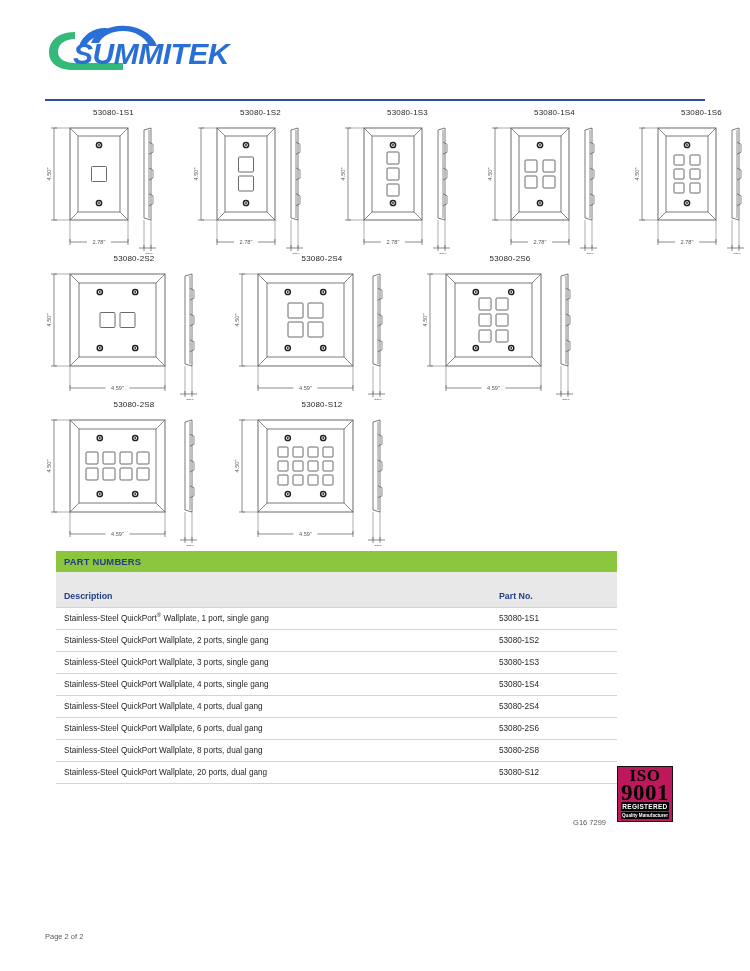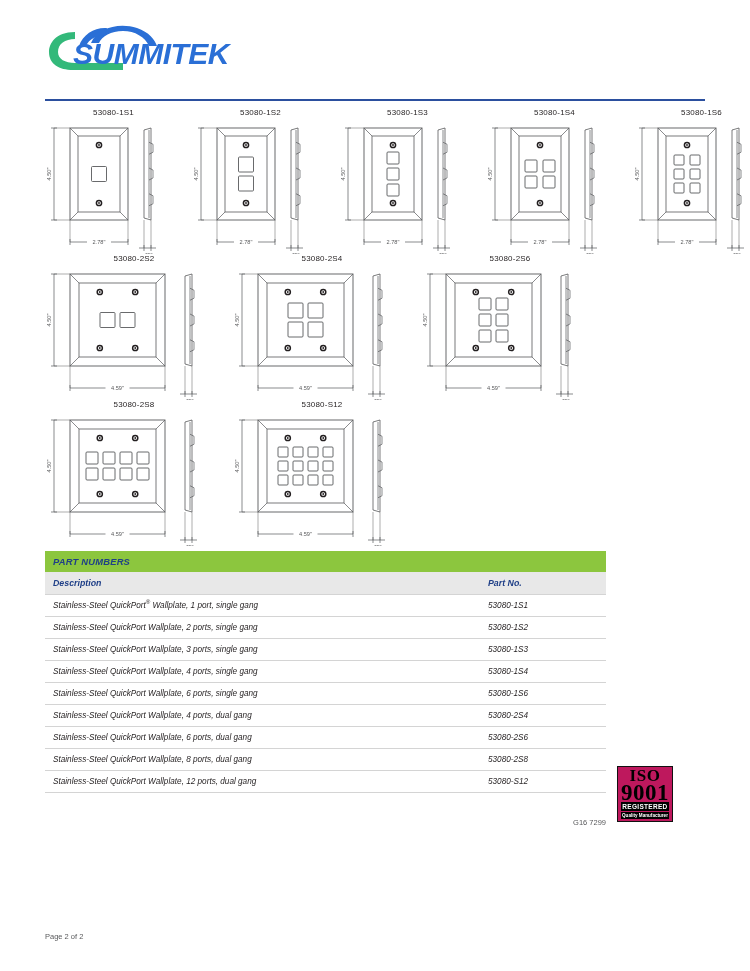--- a/index.html
+++ b/index.html
@@ -58,44 +58,43 @@
     color: #231f20;
     letter-spacing: .2px;
     margin-bottom: 3px;
     white-space: nowrap;
   }
   .draw-svg { display: block; }
 
   
   #parts-table {
     position: absolute;
-    left: 45px;
+    left: 56px;
     top: 551px;
     width: 561px;
     border-collapse: collapse;
     font-size: 8.2px;
-    font-style: italic;
   }
   #parts-table caption {
     caption-side: top;
     background: #8cc63e;
     color: #1f3f87;
     font-weight: bold;
     font-size: 9.4px;
     text-align: left;
     padding: 5px 0 5px 8px;
     letter-spacing: .2px;
   }
   #parts-table thead th {
     background: #e8e8e8;
     color: #1f3f87;
     font-weight: bold;
     font-size: 8.8px;
     text-align: left;
-    padding: 6px 0 6px 8px;
+    padding: 19px 0 6px 8px;
     border: none;
   }
   #parts-table thead th.col-part {
     width: 118px;
     padding-left: 6px;
   }
   #parts-table tbody td {
     padding: 6px 0 6px 8px;
     border-top: 1px solid #d4d4d4;
     color: #231f20;
@@ -702,37 +701,33 @@
       </tr>
       <tr>
         <td class="col-desc">Stainless-Steel QuickPort Wallplate, 3 ports, single gang</td>
         <td class="col-part">53080-1S3</td>
       </tr>
       <tr>
         <td class="col-desc">Stainless-Steel QuickPort Wallplate, 4 ports, single gang</td>
         <td class="col-part">53080-1S4</td>
       </tr>
       <tr>
-        <td class="col-desc">Stainless-Steel QuickPort Wallplate, 6 ports, single gang</td>
-        <td class="col-part">53080-1S6</td>
-      </tr>
-      <tr>
         <td class="col-desc">Stainless-Steel QuickPort Wallplate, 4 ports, dual gang</td>
         <td class="col-part">53080-2S4</td>
       </tr>
       <tr>
         <td class="col-desc">Stainless-Steel QuickPort Wallplate, 6 ports, dual gang</td>
         <td class="col-part">53080-2S6</td>
       </tr>
       <tr>
         <td class="col-desc">Stainless-Steel QuickPort Wallplate, 8 ports, dual gang</td>
         <td class="col-part">53080-2S8</td>
       </tr>
       <tr>
-        <td class="col-desc">Stainless-Steel QuickPort Wallplate, 12 ports, dual gang</td>
+        <td class="col-desc">Stainless-Steel QuickPort Wallplate, 20 ports, dual gang</td>
         <td class="col-part">53080-S12</td>
       </tr>
     </tbody>
 </table>
 
 <div id="iso-badge">
   <div class="iso-line1">ISO</div>
   <div class="iso-line2">9001</div>
   <div class="iso-reg">REGISTERED</div>
   <div class="iso-sub">Quality Manufacturer</div>

